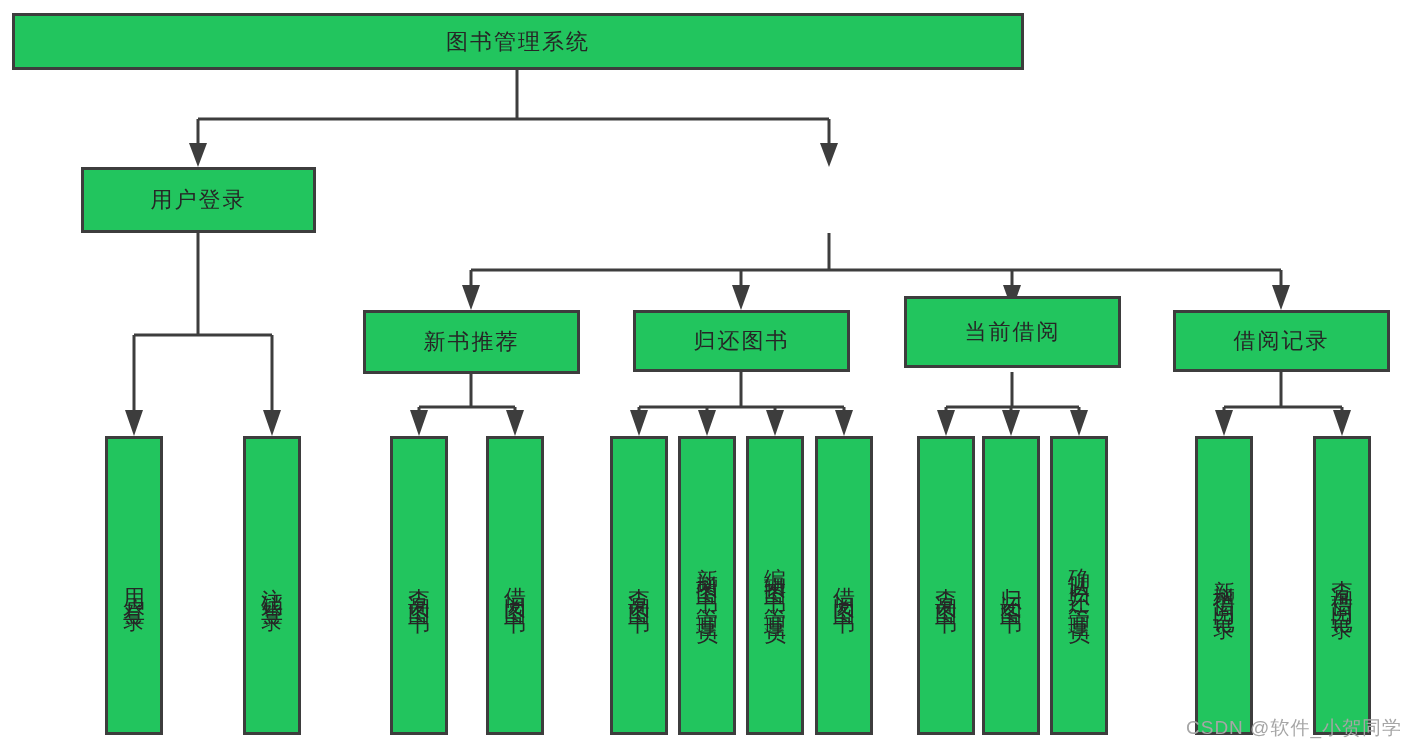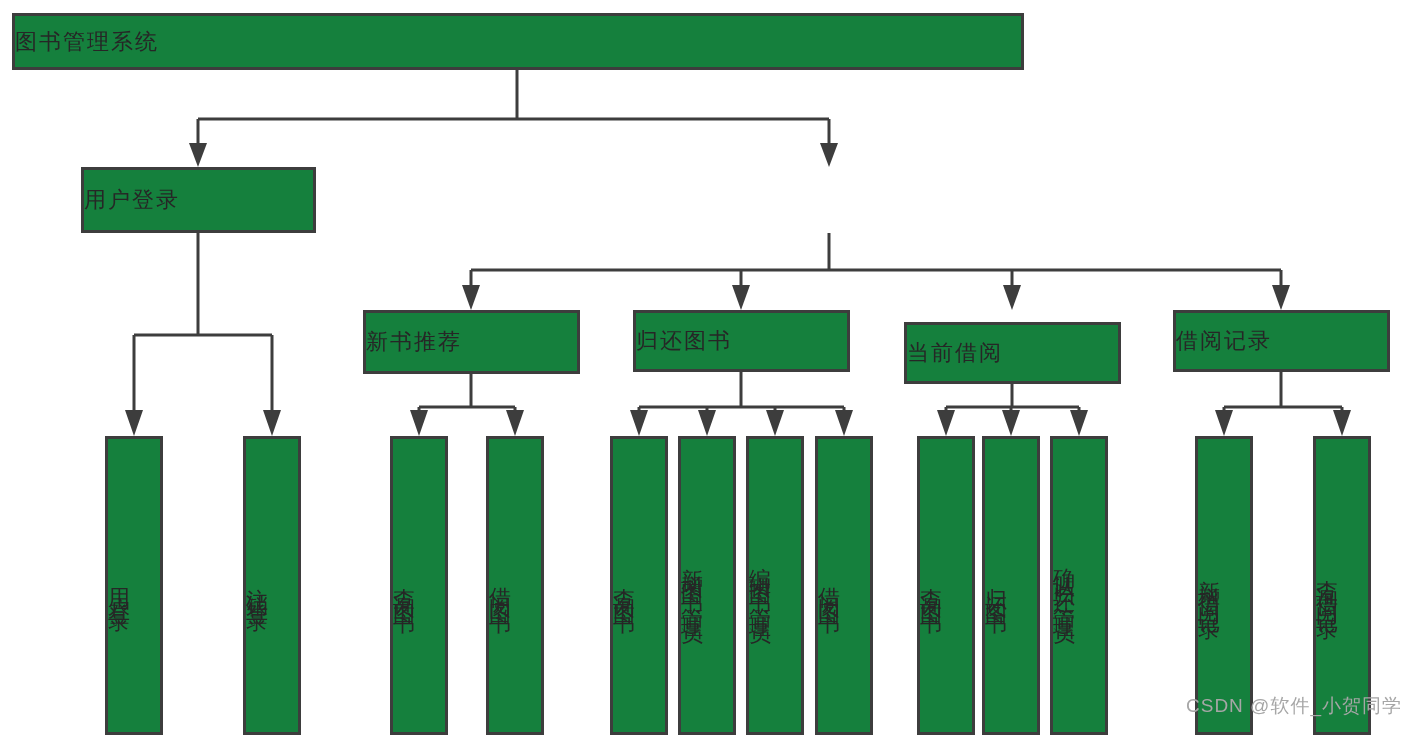--- a/index.html
+++ b/index.html
@@ -16,39 +16,39 @@
     font-family:"Liberation Sans","DejaVu Sans",sans-serif;
     overflow:hidden;
   }
   .wires{position:absolute;left:0;top:0;width:1405px;height:747px;}
   .wires path{stroke:var(--line);stroke-width:3;fill:none;}
   .wires polygon{fill:var(--line);stroke:none;}
   .node{
     position:absolute;
     box-sizing:border-box;
     border:3px solid var(--line);
-    background:#15803d;
-    display:flex;align-items:center;
+    background:#22c55e;
+    display:flex;align-items:center;justify-content:center;
     color:var(--text);
     z-index:2;
   }
   .node.h span{
     font-size:22px;letter-spacing:2px;white-space:nowrap;
   }
   .node.v span{
     writing-mode:vertical-rl;
     text-orientation:mixed;
     font-size:22px;
     letter-spacing:8px;
     line-height:1;
     white-space:nowrap;
   }
   .watermark{
     position:absolute;
-    left:1186px;top:693px;
+    left:1186px;top:715px;
     font-size:19px;
     letter-spacing:1px;
     color:var(--watermark);
     z-index:5;
     white-space:nowrap;
   }
 </style>
 </head>
 <body>
 
@@ -123,21 +123,21 @@
   <div class="node h" style="left:81px;top:167px;width:235px;height:66px">
     <span>用户登录</span>
   </div>
 
   <div class="node h" style="left:363px;top:310px;width:217px;height:64px">
     <span>新书推荐</span>
   </div>
   <div class="node h" style="left:633px;top:310px;width:217px;height:62px">
     <span>归还图书</span>
   </div>
-  <div class="node h" style="left:904px;top:322px;width:217px;height:62px">
+  <div class="node h" style="left:904px;top:296px;width:217px;height:72px">
     <span>当前借阅</span>
   </div>
   <div class="node h" style="left:1173px;top:310px;width:217px;height:62px">
     <span>借阅记录</span>
   </div>
 
   <div class="node v" style="left:105px;top:436px;width:58px;height:299px">
     <span>用户登录</span>
   </div>
   <div class="node v" style="left:243px;top:436px;width:58px;height:299px">

